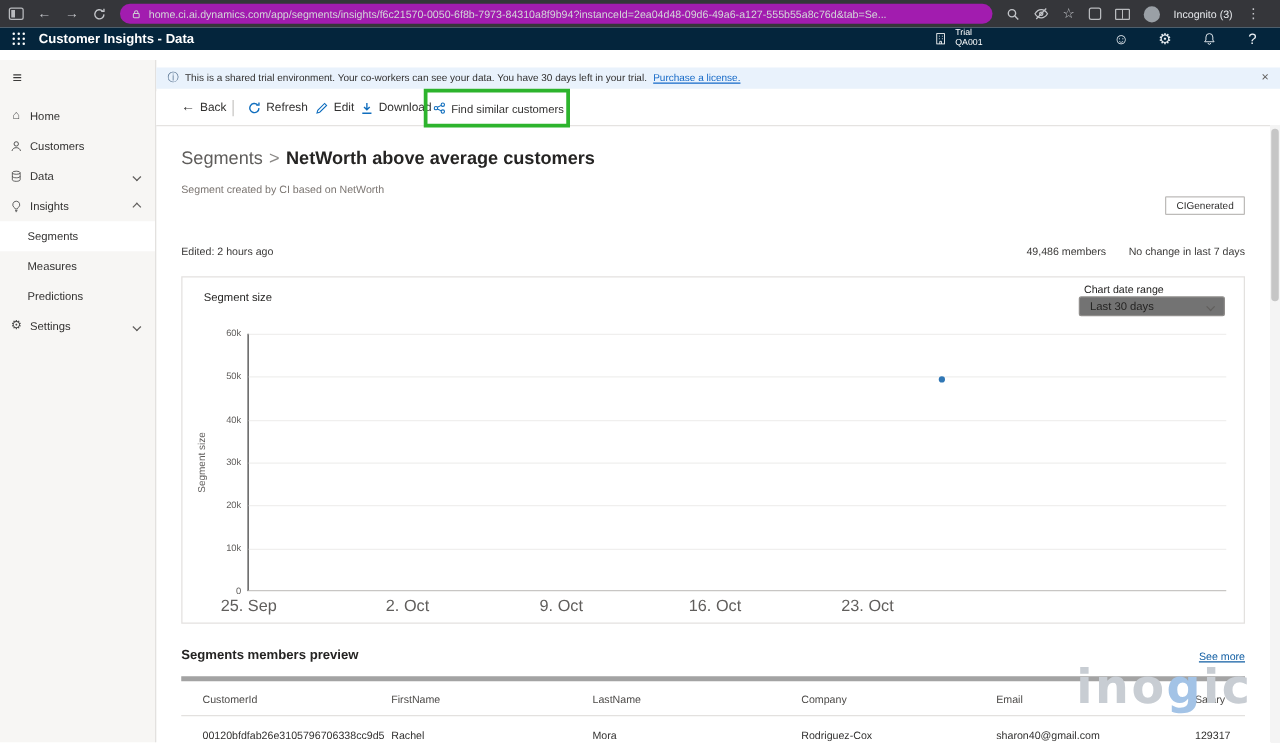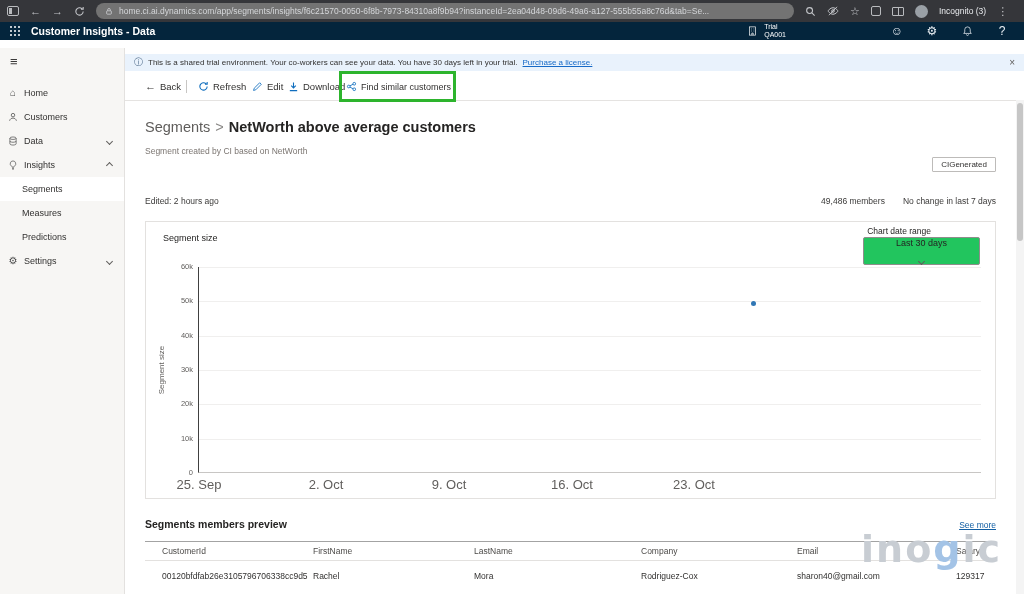--- a/index.html
+++ b/index.html
@@ -5,21 +5,21 @@
   *{margin:0;padding:0;box-sizing:border-box;}
   html,body{width:1024px;height:594px;}
   body{position:relative;font-family:"Liberation Sans",sans-serif;background:#fff;overflow:hidden;}
 
   
   .browser-bar{position:absolute;left:0;top:0;width:1024px;height:22px;background:#35363a;display:flex;align-items:center;padding:0 7px;gap:11px;}
   .bicon{display:inline-flex;align-items:center;justify-content:center;cursor:pointer;}
   .bglyph{font-size:11px;color:#c3c5c9;line-height:1;}
   .sidepanel{width:12px;height:10px;border:1px solid #b9bbbe;border-radius:2px;position:relative;}
   .sidepanel::after{content:"";position:absolute;left:1px;top:1px;bottom:1px;width:3px;background:#b9bbbe;}
-  .addr{width:698px;height:16px;background:#737373;border-radius:8px;display:flex;align-items:center;gap:6px;padding:0 9px;cursor:text;}
+  .addr{width:698px;height:16px;background:#a21caf;border-radius:8px;display:flex;align-items:center;gap:6px;padding:0 9px;cursor:text;}
   .url{font-size:8.5px;color:#d4d6d9;white-space:nowrap;overflow:hidden;text-overflow:ellipsis;}
   .ext{width:10px;height:10px;border:1px solid #b9bbbe;border-radius:2px;}
   .split{width:12px;height:9px;border:1px solid #b9bbbe;border-radius:1px;background:linear-gradient(to right,transparent 45%,#b9bbbe 45%,#b9bbbe 55%,transparent 55%);}
   .avatar{width:13px;height:13px;border-radius:50%;background:#9aa0a6;}
   .incog{font-size:8.5px;color:#e8eaed;white-space:nowrap;}
 
   
   .app-header{position:absolute;left:0;top:22px;width:1024px;height:18px;background:#04253c;display:flex;align-items:center;padding:0 10px;gap:11px;}
   .waffle{display:grid;grid-template-columns:repeat(3,2px);grid-auto-rows:2px;gap:2px;cursor:pointer;}
   .waffle i{background:#fff;border-radius:50%;}
@@ -62,34 +62,34 @@
   .breadcrumb-row .pgtitle{font-weight:700;color:#252423;}
   .page-subtitle{position:absolute;left:145px;top:146px;font-size:8.5px;color:#7b7571;}
   .tag{position:absolute;right:28px;top:157px;border:1px solid #bdbbb9;background:#fff;font-size:8px;color:#323130;padding:2px 8px;border-radius:1px;}
   .meta-left{position:absolute;left:145px;top:196px;font-size:8.5px;color:#3b3a39;}
   .meta-right{position:absolute;right:28px;top:196px;font-size:8.5px;color:#3b3a39;display:flex;gap:18px;}
 
   
   .chart-card{position:absolute;left:145px;top:221px;width:851px;height:278px;border:1px solid #e3e1df;background:#fff;}
   .chart-title{position:absolute;left:17px;top:11px;font-size:9px;color:#252423;}
   .range-label{position:absolute;right:64px;top:4px;font-size:8.5px;color:#252423;}
-  .dropdown{position:absolute;right:15px;top:15px;width:117px;height:28px;border:1px solid #8f8d8b;border-radius:2px;background:#22c55e;display:flex;align-items:center;justify-content:space-between;padding:0 8px;font-size:9px;color:#252423;cursor:pointer;flex-direction:column;}
+  .dropdown{position:absolute;right:15px;top:15px;width:117px;height:16px;border:1px solid #8f8d8b;border-radius:2px;background:#737373;display:flex;align-items:center;justify-content:space-between;padding:0 8px;font-size:9px;color:#252423;cursor:pointer;}
   .plot{position:absolute;left:52px;top:45px;width:783px;height:206px;border-left:1px solid #404040;border-bottom:1px solid #c8c6c4;}
   .gridline{position:absolute;left:0;width:100%;height:1px;background:#f0efee;}
   .ytick{position:absolute;right:calc(100% + 6px);width:30px;text-align:right;font-size:7.5px;color:#605e5c;}
   .xtick{position:absolute;top:calc(100% + 5px);transform:translateX(-50%);font-size:13px;color:#605e5c;white-space:nowrap;}
   .ylabel{position:absolute;left:-42px;top:50%;transform:translateY(-50%) rotate(180deg);writing-mode:vertical-rl;font-size:8px;color:#605e5c;}
   .dot{position:absolute;left:552px;top:34px;width:5px;height:5px;border-radius:50%;background:#3077b5;cursor:pointer;}
 
   
   .preview-heading{position:absolute;left:145px;top:518px;font-size:10.5px;font-weight:700;color:#252423;}
   .see-more{position:absolute;right:28px;top:520px;font-size:8.5px;color:#115ea3;text-decoration:underline;cursor:pointer;}
   .mtable{position:absolute;left:145px;top:541px;width:851px;font-size:8.5px;}
   .trow{display:grid;grid-template-columns:168px 161px 167px 156px 159px 1fr;align-items:center;}
-  .thead{height:20px;color:#4c4a48;border-top:1px solid #a3a3a3;border-bottom:1px solid #e3e1df;}
+  .thead{height:32px;color:#4c4a48;border-top:4px solid #a3a3a3;border-bottom:1px solid #e3e1df;}
   .tbody-row{height:30px;color:#323130;cursor:pointer;}
   .cell{white-space:nowrap;overflow:hidden;}
   .cell:first-child{padding-left:17px;}
 
   .watermark{position:absolute;right:22px;top:530px;font-size:38px;font-weight:700;letter-spacing:2px;color:#c8cdd3;z-index:5;font-family:"DejaVu Sans",sans-serif;pointer-events:none;line-height:1;}
   .wm-g{color:#a3c3e6;}
 
   .scrollbar{position:absolute;right:0;top:100px;width:8px;height:494px;background:#f4f4f4;cursor:pointer;}
   .thumb{position:absolute;left:1px;top:3px;width:6px;height:138px;background:#c6c6c6;border-radius:3px;cursor:grab;}
 

